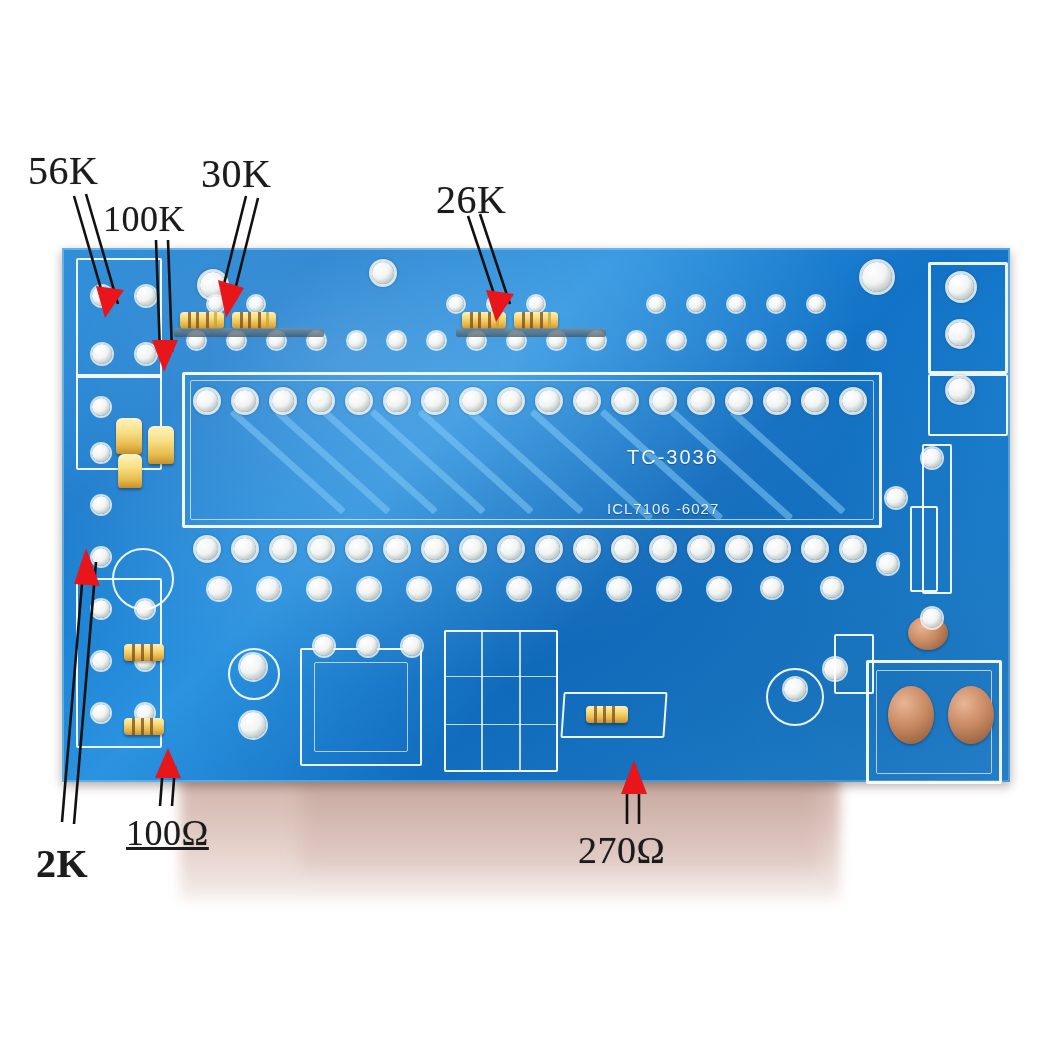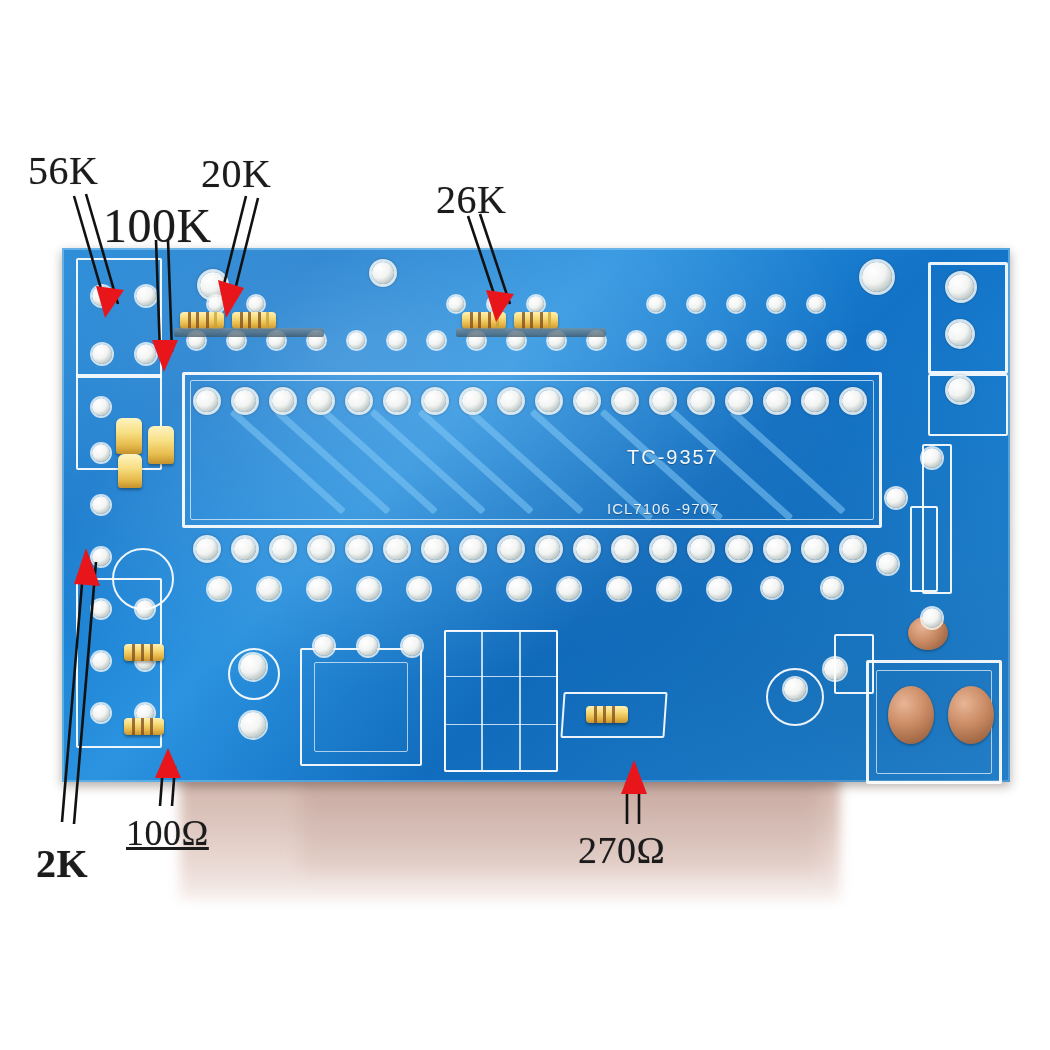--- a/index.html
+++ b/index.html
@@ -81,22 +81,22 @@
     <div class="trace" style="left:215px;top:160px;width:150px;height:7px;transform:rotate(42deg);transform-origin:left center;"></div>
     <div class="trace" style="left:262px;top:160px;width:150px;height:7px;transform:rotate(42deg);transform-origin:left center;"></div>
     <div class="trace" style="left:310px;top:160px;width:150px;height:7px;transform:rotate(42deg);transform-origin:left center;"></div>
     <div class="trace" style="left:358px;top:160px;width:150px;height:7px;transform:rotate(42deg);transform-origin:left center;"></div>
     <div class="trace" style="left:408px;top:160px;width:150px;height:7px;transform:rotate(42deg);transform-origin:left center;"></div>
     <div class="trace" style="left:470px;top:160px;width:160px;height:7px;transform:rotate(42deg);transform-origin:left center;"></div>
     <div class="trace" style="left:540px;top:160px;width:160px;height:7px;transform:rotate(42deg);transform-origin:left center;"></div>
     <div class="trace" style="left:610px;top:160px;width:160px;height:7px;transform:rotate(42deg);transform-origin:left center;"></div>
     <div class="trace" style="left:670px;top:160px;width:150px;height:7px;transform:rotate(42deg);transform-origin:left center;"></div>
 
-    <div style="position:absolute;left:565px;top:198px;color:rgba(255,255,255,.95);font-size:20px;letter-spacing:2px;font-family:'Liberation Sans',sans-serif;text-shadow:0 1px 1px rgba(0,0,0,.3);">TC-9357</div>
-    <div style="position:absolute;left:545px;top:252px;color:rgba(255,255,255,.9);font-size:15px;letter-spacing:1px;font-family:'Liberation Sans',sans-serif;text-shadow:0 1px 1px rgba(0,0,0,.3);">ICL7106 -9707</div>
+    <div style="position:absolute;left:565px;top:198px;color:rgba(255,255,255,.95);font-size:20px;letter-spacing:2px;font-family:'Liberation Sans',sans-serif;text-shadow:0 1px 1px rgba(0,0,0,.3);">TC-3036</div>
+    <div style="position:absolute;left:545px;top:252px;color:rgba(255,255,255,.9);font-size:15px;letter-spacing:1px;font-family:'Liberation Sans',sans-serif;text-shadow:0 1px 1px rgba(0,0,0,.3);">ICL7106 -6027</div>
 
     <div class="silk" style="left:238px;top:400px;width:122px;height:118px;"></div>
     <div class="silk" style="left:252px;top:414px;width:94px;height:90px;border-width:1px;opacity:.7;"></div>
     <div class="silk" style="left:382px;top:382px;width:114px;height:142px;"></div>
 
     <div class="silk" style="left:382px;top:382px;width:38px;height:142px;border-width:1px;opacity:.8;"></div>
     <div class="silk" style="left:420px;top:382px;width:38px;height:142px;border-width:1px;opacity:.8;"></div>
     <div class="silk" style="left:458px;top:382px;width:38px;height:142px;border-width:1px;opacity:.8;"></div>
     <div class="silk" style="left:382px;top:428px;width:114px;height:1px;border-width:1px 0 0 0;opacity:.8;"></div>
     <div class="silk" style="left:382px;top:476px;width:114px;height:1px;border-width:1px 0 0 0;opacity:.8;"></div>
@@ -338,20 +338,20 @@
     </g>
 
     <g>
       <line class="arrowline" x1="627" y1="824" x2="627" y2="782"></line>
       <line class="arrowline" x1="639" y1="824" x2="639" y2="782"></line>
       <polygon class="arrowhead" points="621,794 647,794 634,760"></polygon>
     </g>
   </svg>
 
   <div class="label" style="left:28px;top:147px;font-size:40px;">56K</div>
-  <div class="label" style="left:103px;top:198px;font-size:48px;">100K</div>
-  <div class="label" style="left:201px;top:150px;font-size:40px;">20K</div>
+  <div class="label" style="left:103px;top:198px;font-size:36px;">100K</div>
+  <div class="label" style="left:201px;top:150px;font-size:40px;">30K</div>
   <div class="label" style="left:436px;top:176px;font-size:40px;">26K</div>
   <div class="label" style="left:36px;top:840px;font-size:40px;font-weight:bold;">2K</div>
   <div class="label" style="left:126px;top:812px;font-size:36px;text-decoration:underline;">100Ω</div>
   <div class="label" style="left:578px;top:828px;font-size:38px;">270Ω</div>
 
 </div>
 
 </body></html>

